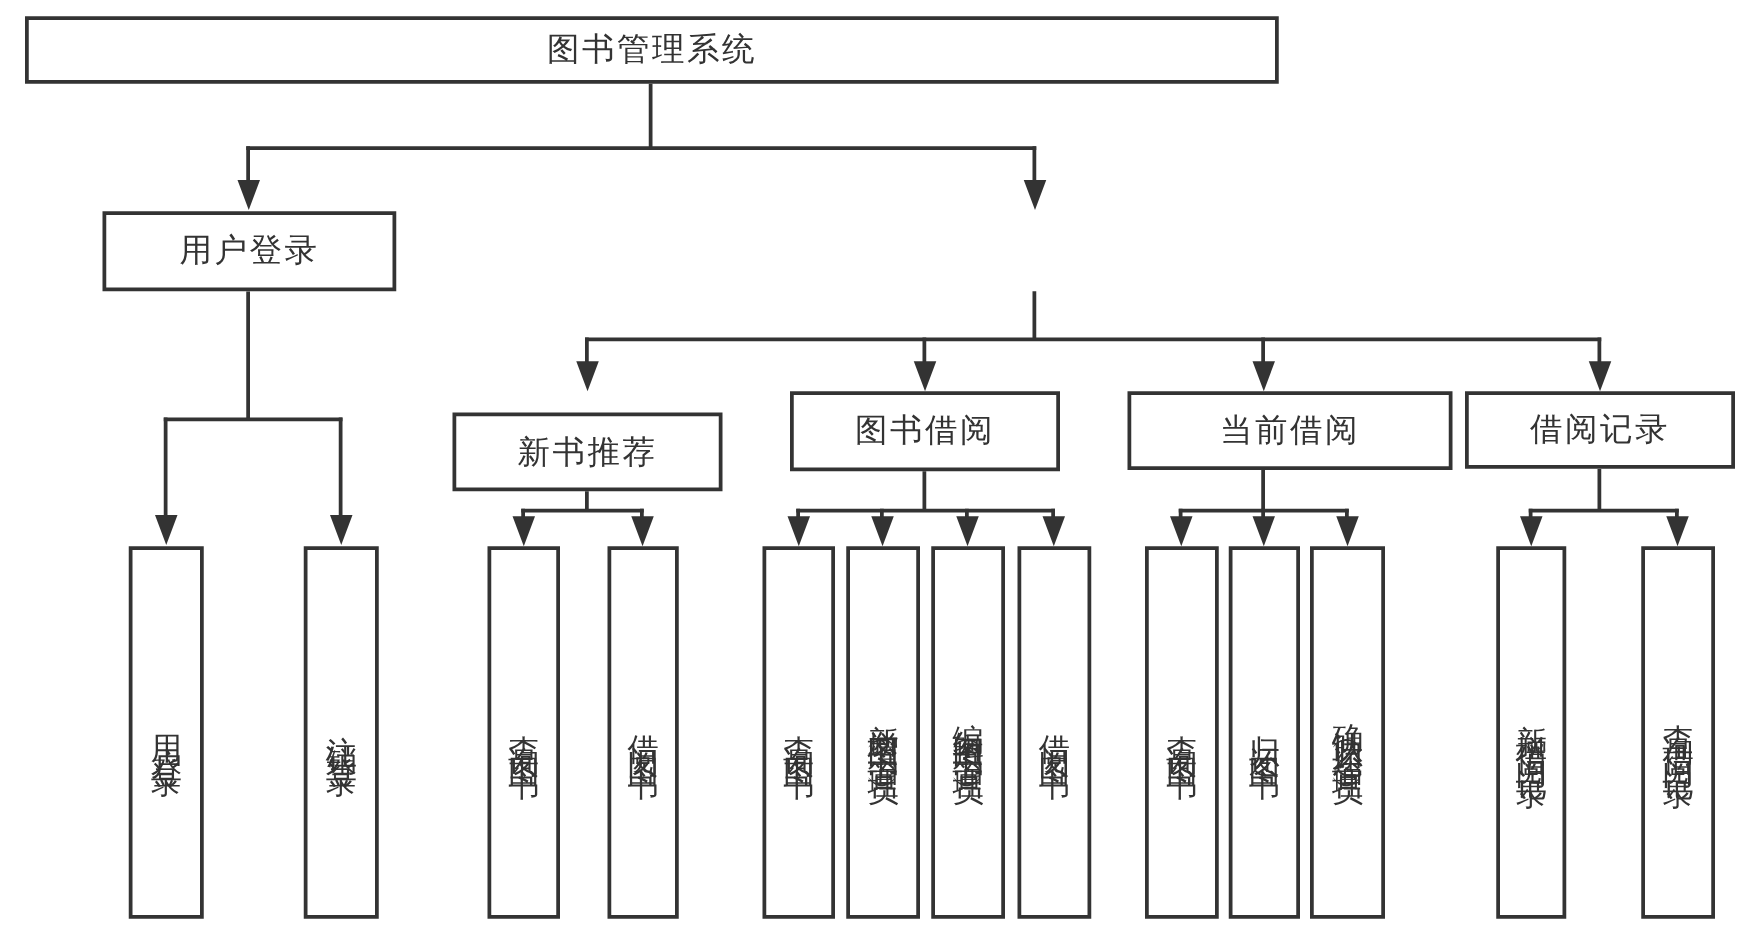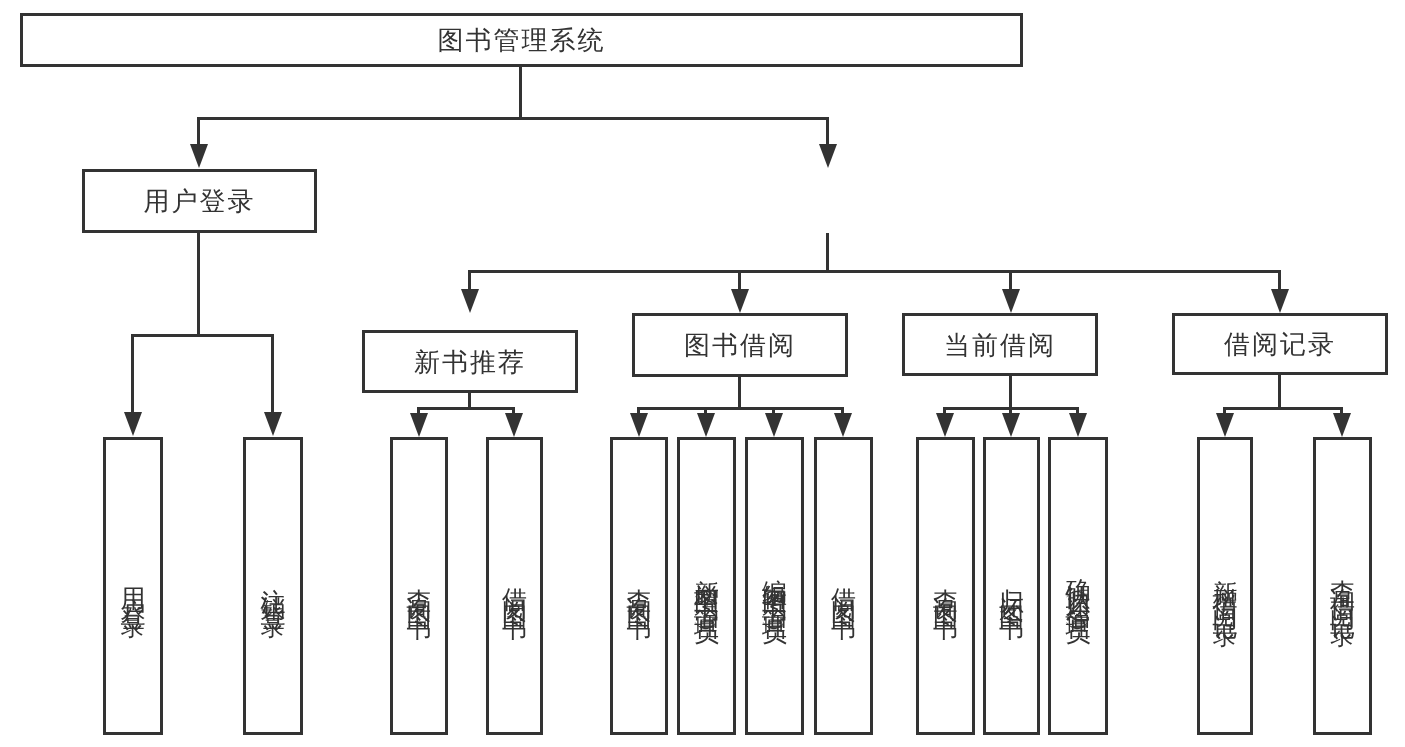--- a/index.html
+++ b/index.html
@@ -130,21 +130,21 @@
   <div class="node h" style="left:82px; top:169px; width:235px; height:64px">
     <span class="lbl">用户登录</span>
   </div>
 
   <div class="node h" style="left:362px; top:330px; width:216px; height:63px">
     <span class="lbl">新书推荐</span>
   </div>
   <div class="node h" style="left:632px; top:313px; width:216px; height:64px">
     <span class="lbl">图书借阅</span>
   </div>
-  <div class="node h" style="left:902px; top:313px; width:196px; height:63px">
+  <div class="node h" style="left:902px; top:313px; width:260px; height:63px">
     <span class="lbl">当前借阅</span>
   </div>
   <div class="node h" style="left:1172px; top:313px; width:216px; height:62px">
     <span class="lbl">借阅记录</span>
   </div>
 
   <div class="node v" style="left:103px; top:437px; width:60px; height:298px">
     <span class="lbl">用户登录</span>
   </div>
   <div class="node v" style="left:243px; top:437px; width:60px; height:298px">

